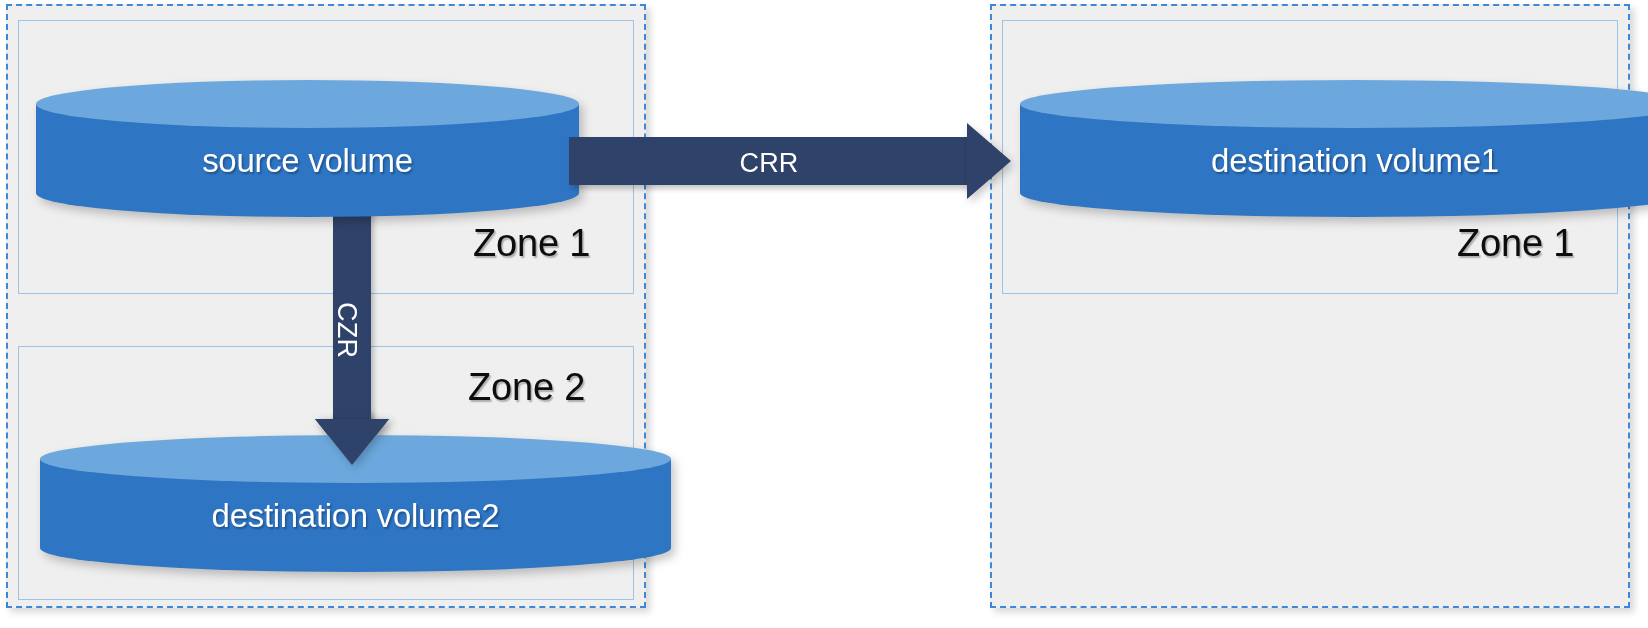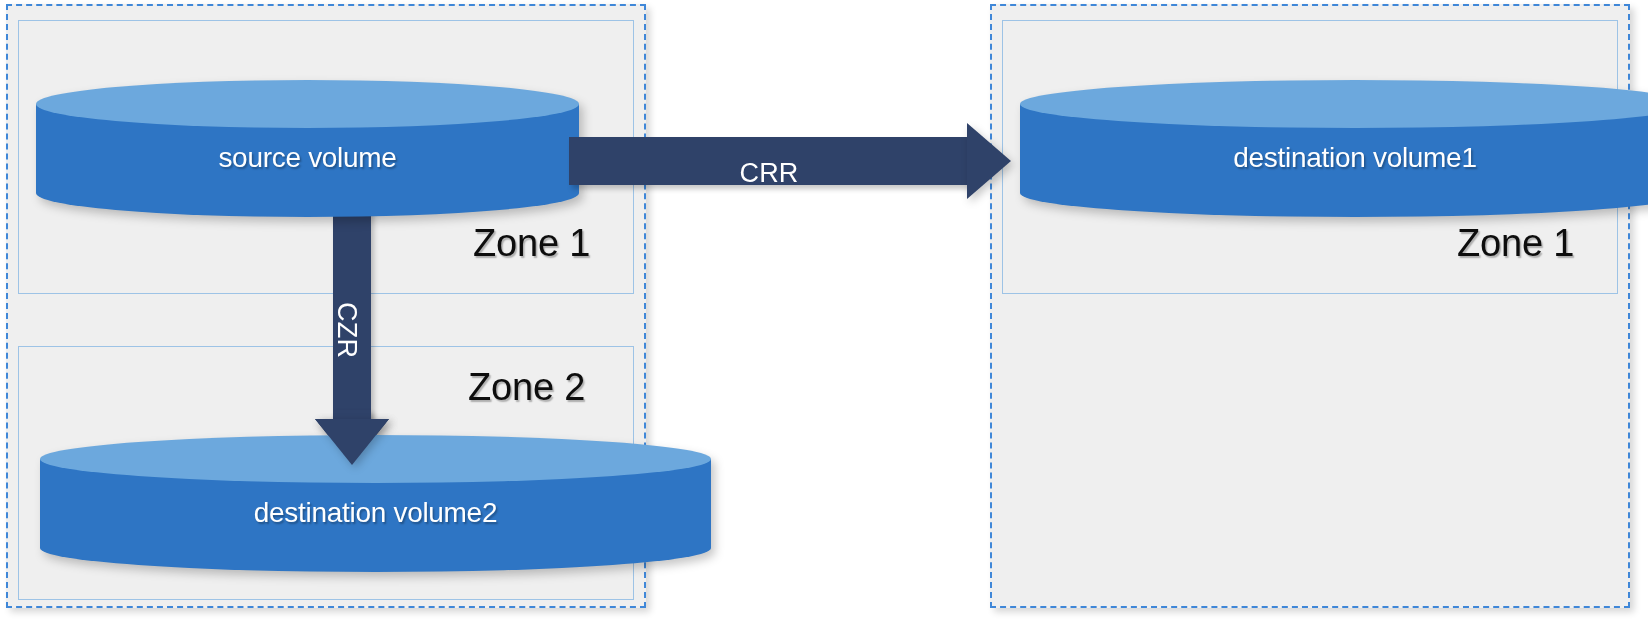--- a/index.html
+++ b/index.html
@@ -78,21 +78,21 @@
     right: 0;
     border-radius: 50%;
     background: #2e75c4;
   }
   .cyl-text {
     position: absolute;
     left: 0;
     right: 0;
     text-align: center;
     color: #ffffff;
-    font-size: 28px;
+    font-size: 33px;
     white-space: nowrap;
     text-shadow: 1.5px 1.5px 2px rgba(0,0,0,0.30);
     letter-spacing: -0.3px;
   }
 
   
   .arrow-h {
     position: absolute;
   }
   .arrow-h .shaft {
@@ -181,30 +181,30 @@
     <div class="cyl-bottom" style="top:89px; height:48px;"></div>
     <div class="cyl-body" style="top:24px; height:89px;"></div>
     <div class="cyl-top" style="height:48px;"></div>
     <div class="cyl-text" style="top:62px;">source volume</div>
   </div>
 
   <div class="arrow-h" style="left:0; top:0; width:0; height:0;">
     <div class="shaft" style="left:569px; top:137px; width:400px; height:48px;"></div>
     <div class="head" style="left:967px; top:123px;"></div>
   </div>
-  <div class="arrow-label-h" style="left:669px; top:158px; width:200px;">CRR</div>
+  <div class="arrow-label-h" style="left:669px; top:148px; width:200px;">CRR</div>
 
   <div class="cylinder" style="left:1020px; top:80px; width:670px; height:137px;">
     <div class="cyl-bottom" style="top:89px; height:48px;"></div>
     <div class="cyl-body" style="top:24px; height:89px;"></div>
     <div class="cyl-top" style="height:48px;"></div>
     <div class="cyl-text" style="top:62px;">destination volume1</div>
   </div>
 
-  <div class="cylinder" style="left:40px; top:435px; width:631px; height:137px;padding-left:40px;">
+  <div class="cylinder" style="left:40px; top:435px; width:631px; height:137px;">
     <div class="cyl-bottom" style="top:89px; height:48px;"></div>
     <div class="cyl-body" style="top:24px; height:89px;"></div>
     <div class="cyl-top" style="height:48px;"></div>
     <div class="cyl-text" style="top:62px;">destination volume2</div>
   </div>
 
   <div class="arrow-v" style="left:0; top:0; width:0; height:0;">
     <div class="shaft" style="left:333px; top:410px; width:38px; height:12px;"></div>
     <div class="head" style="left:315px; top:419px;"></div>
   </div>

